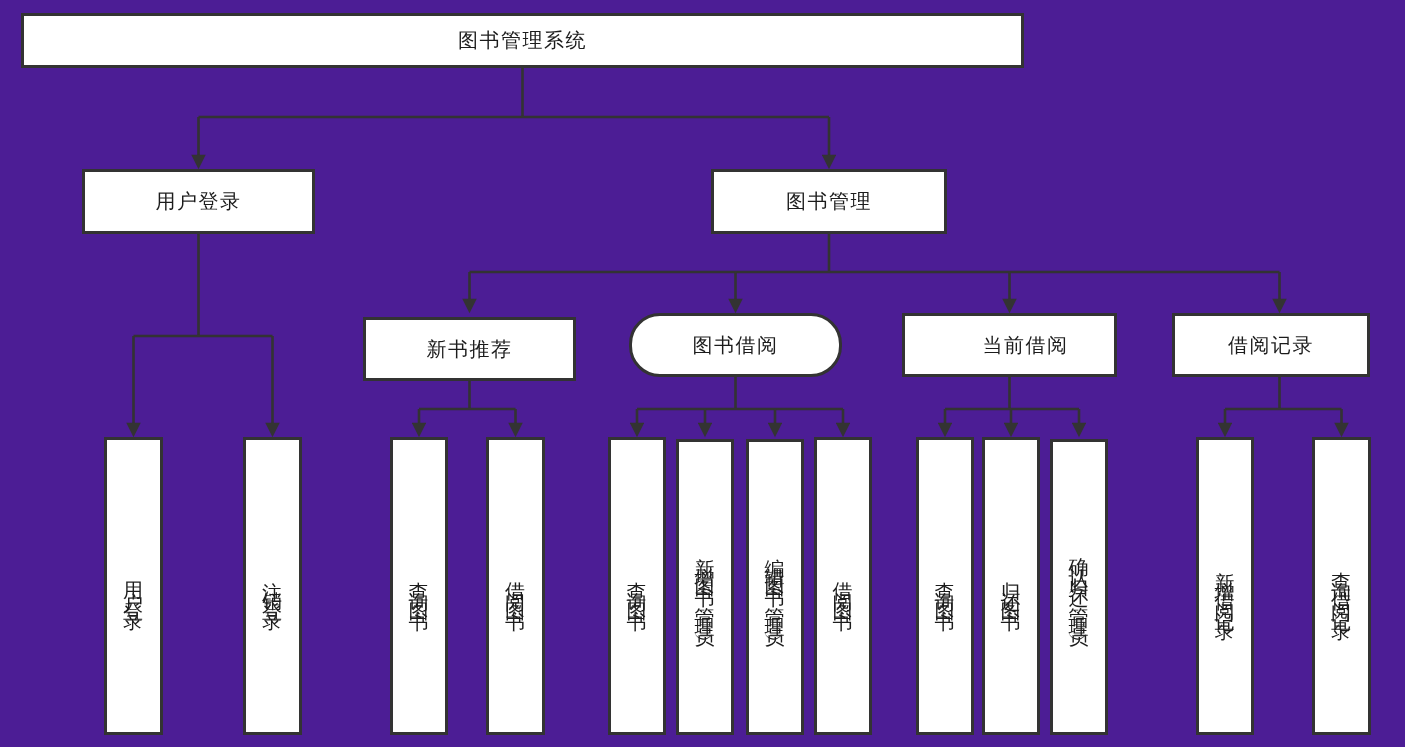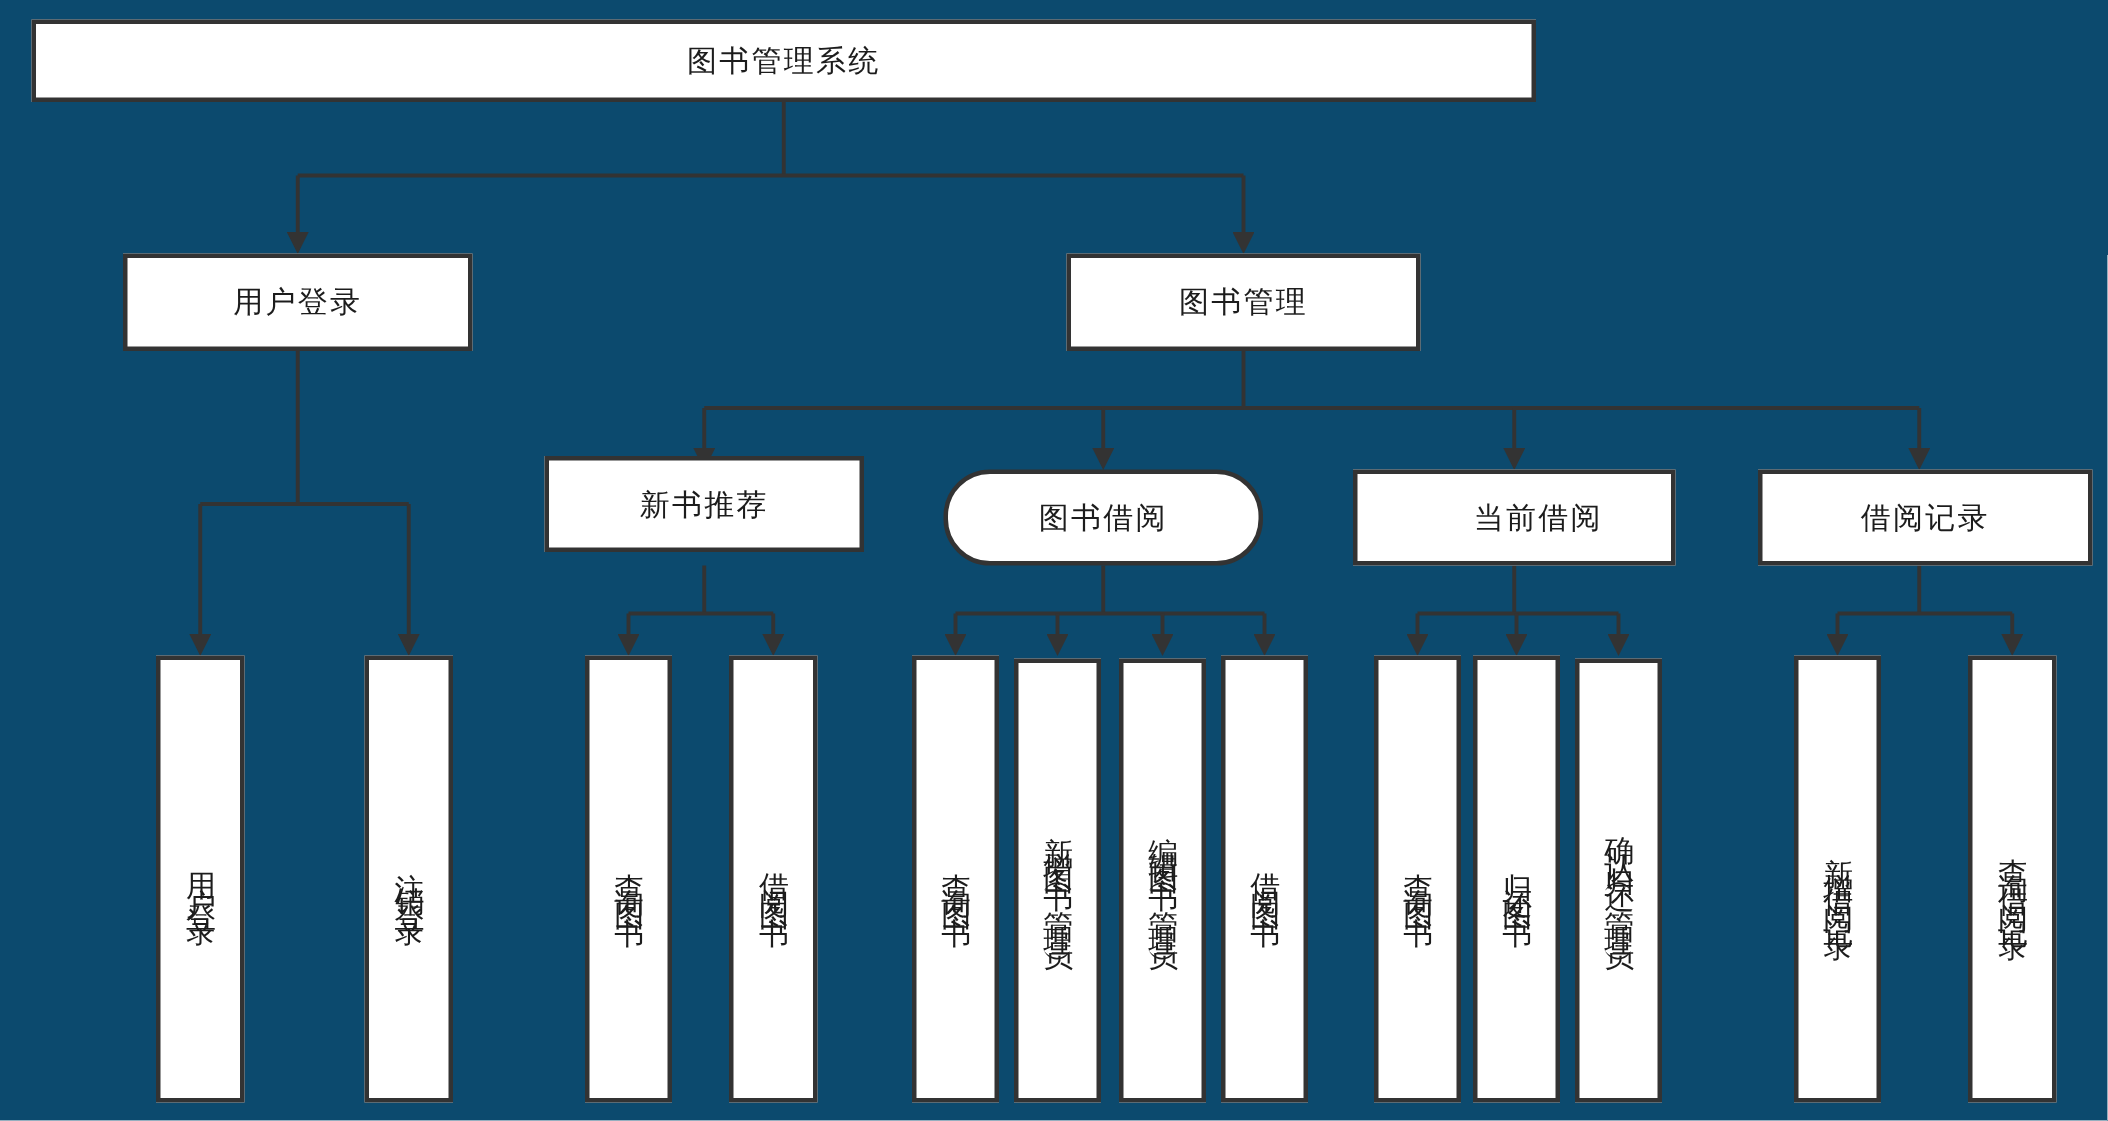--- a/index.html
+++ b/index.html
@@ -1,20 +1,20 @@
 <!DOCTYPE html>
 <html><head>
 <meta charset="utf-8">
 <style>
   html, body { margin: 0; padding: 0; background: #ffffff; }
   #stage {
     position: relative;
     width: 1405px;
     height: 747px;
-    background: #0c4a6e;
+    background: #4c1d95;
     font-family: "Liberation Sans", "DejaVu Sans", sans-serif;
     overflow: hidden;
   }
   #connector-layer {
     position: absolute;
     left: 0; top: 0;
     width: 1405px; height: 747px;
     pointer-events: none;
   }
   .node {
@@ -104,24 +104,24 @@
       <path d="M1225 409 V430" marker-end="url(#arrow)"></path>
       <path d="M1341.5 409 V430" marker-end="url(#arrow)"></path>
     </g>
   </svg>
 
   <div class="node" style="left:21px; top:13px; width:1003px; height:55px;">图书管理系统</div>
 
   <div class="node" style="left:82px; top:169px; width:233px; height:65px;">用户登录</div>
   <div class="node" style="left:711px; top:169px; width:236px; height:65px;">图书管理</div>
 
-  <div class="node" style="left:363px; top:304px; width:213px; height:64px;">新书推荐</div>
+  <div class="node" style="left:363px; top:317px; width:213px; height:64px;">新书推荐</div>
   <div class="node" style="left:629px; top:313px; width:213px; height:64px;border-radius:31px;">图书借阅</div>
   <div class="node" style="left:902px; top:313px; width:215px; height:64px;padding-left:32px;">当前借阅</div>
-  <div class="node" style="left:1172px; top:313px; width:223px; height:64px;">借阅记录</div>
+  <div class="node" style="left:1172px; top:313px; width:198px; height:64px;">借阅记录</div>
 
   <div class="node leaf" style="left:104px; top:437px; width:59px; height:298px;">用户登录</div>
   <div class="node leaf" style="left:243px; top:437px; width:59px; height:298px;">注销登录</div>
 
   <div class="node leaf" style="left:390px; top:437px; width:58px; height:298px;">查询图书</div>
   <div class="node leaf" style="left:486px; top:437px; width:59px; height:298px;">借阅图书</div>
 
   <div class="node leaf" style="left:608px; top:437px; width:58px; height:298px;">查询图书</div>
   <div class="node leaf" style="left:676px; top:439px; width:58px; height:296px;">新增图书（管理员）</div>
   <div class="node leaf" style="left:746px; top:439px; width:58px; height:296px;">编辑图书（管理员）</div>

